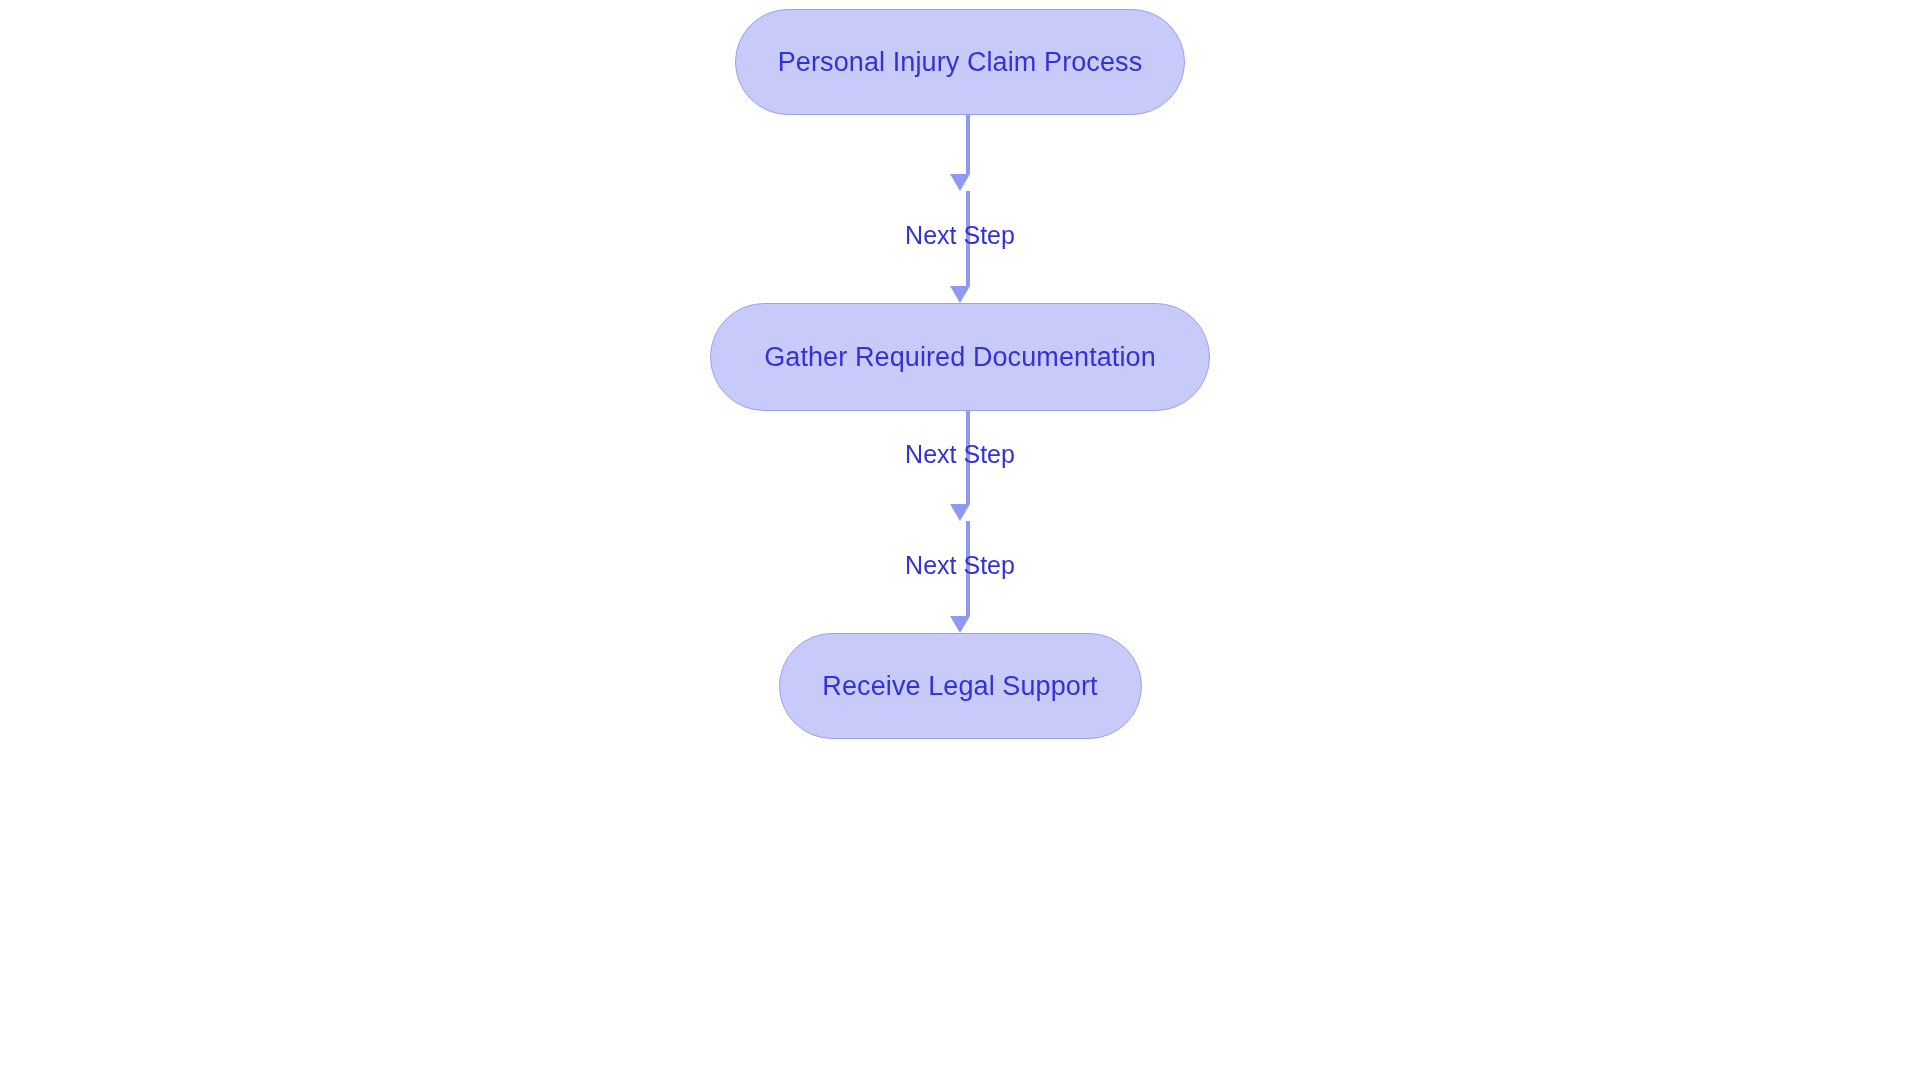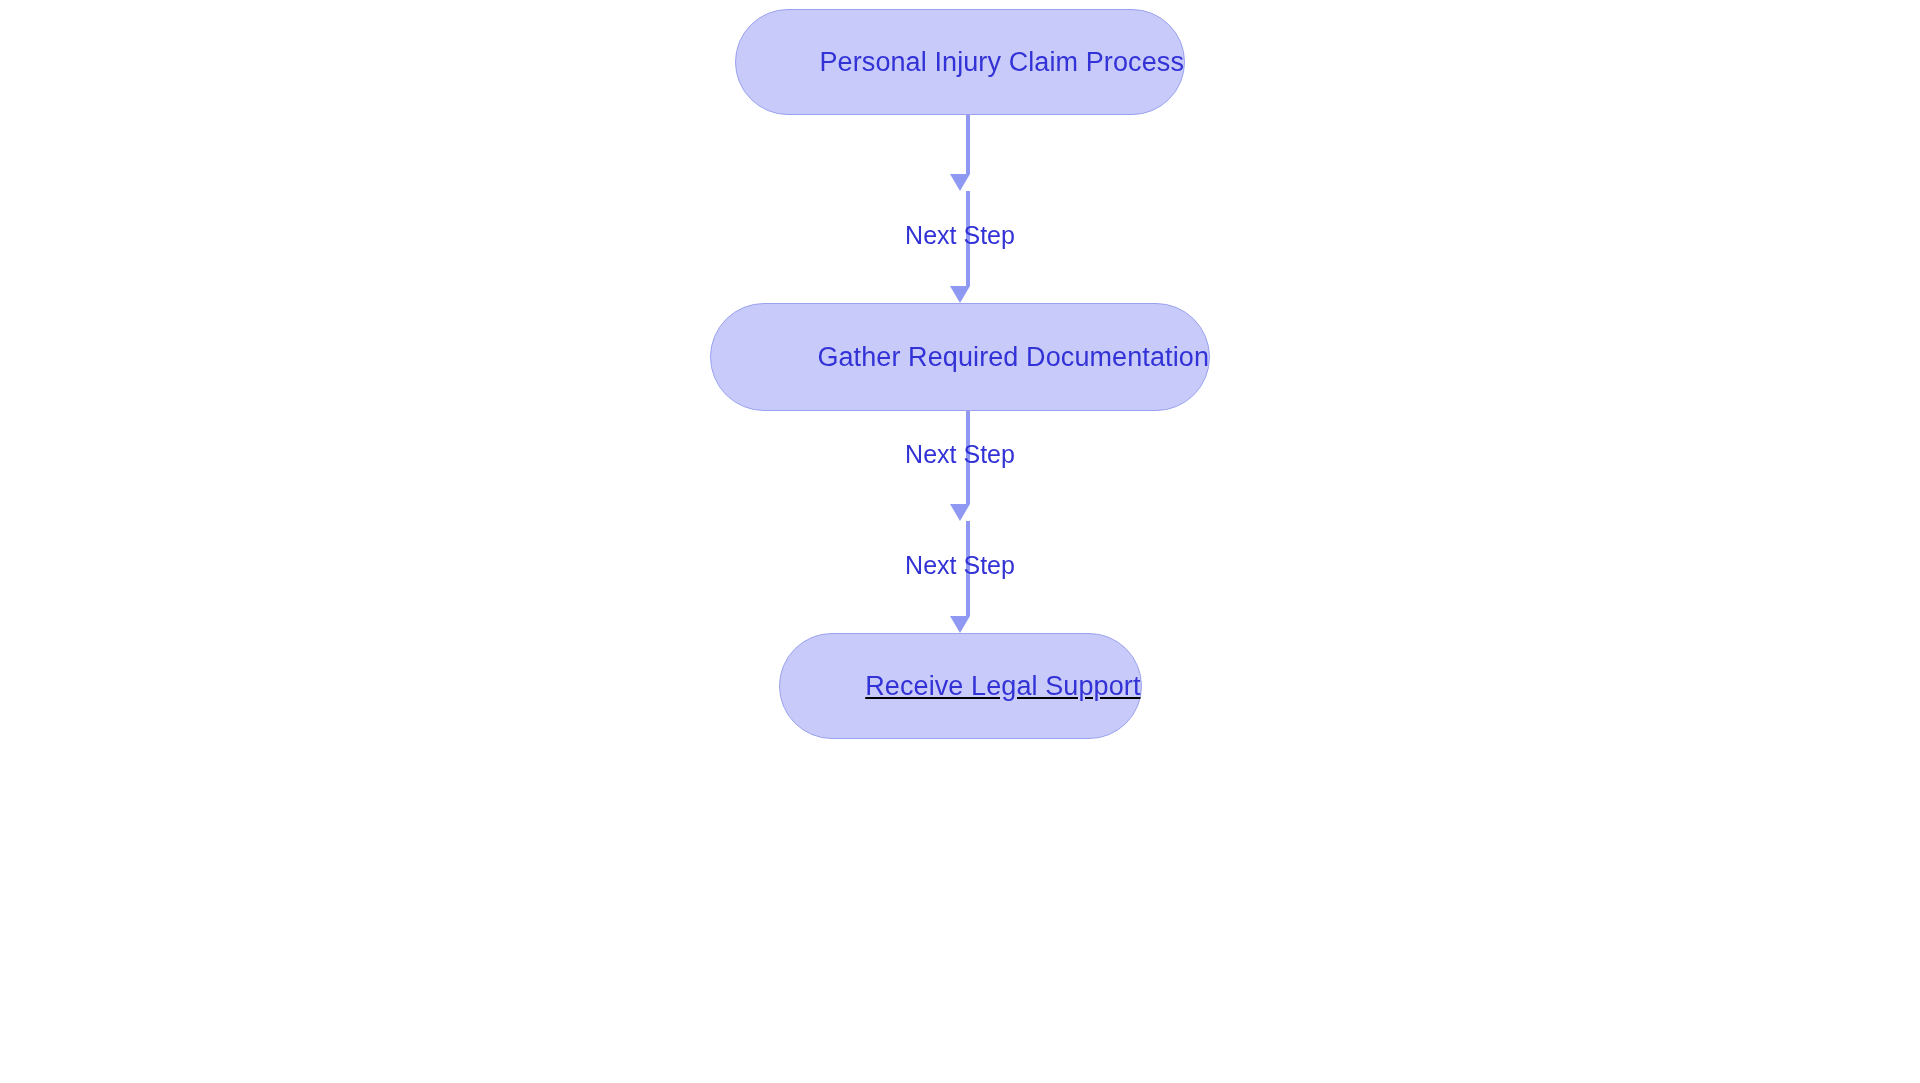--- a/index.html
+++ b/index.html
@@ -33,38 +33,38 @@
   }
 
   
   .node {
     box-sizing: border-box;
     background: #c8cbf9;
     border: 1.6px solid #9aa2ef;
     border-radius: 60px;
     display: flex;
     align-items: center;
-    justify-content: flex-end;
+    justify-content: center;
     position: relative;
     z-index: 2;
   }
   .node-label {
     color: #3232d6;
     font-size: 27px;
     font-family: "Liberation Sans", sans-serif;
     letter-spacing: 0.1px;
     white-space: nowrap;
     line-height: 1;
   }
 
   .node.n0 { width: 450px;  height: 106px; }
   .node.n1 { width: 515px;  height: 106px; }
   .node.n2 { width: 500px;  height: 108px; }
   .node.n3 { width: 249px;  height: 105px; }
-  .node.n4 { width: 363px;  height: 106px; text-decoration: underline; }
+  .node.n4 { width: 363px;  height: 106px; }
 
   
   .edge {
     position: relative;
     display: flex;
     flex-direction: column;
     align-items: flex-end;
     z-index: 1;
   }
   .edge-line {

